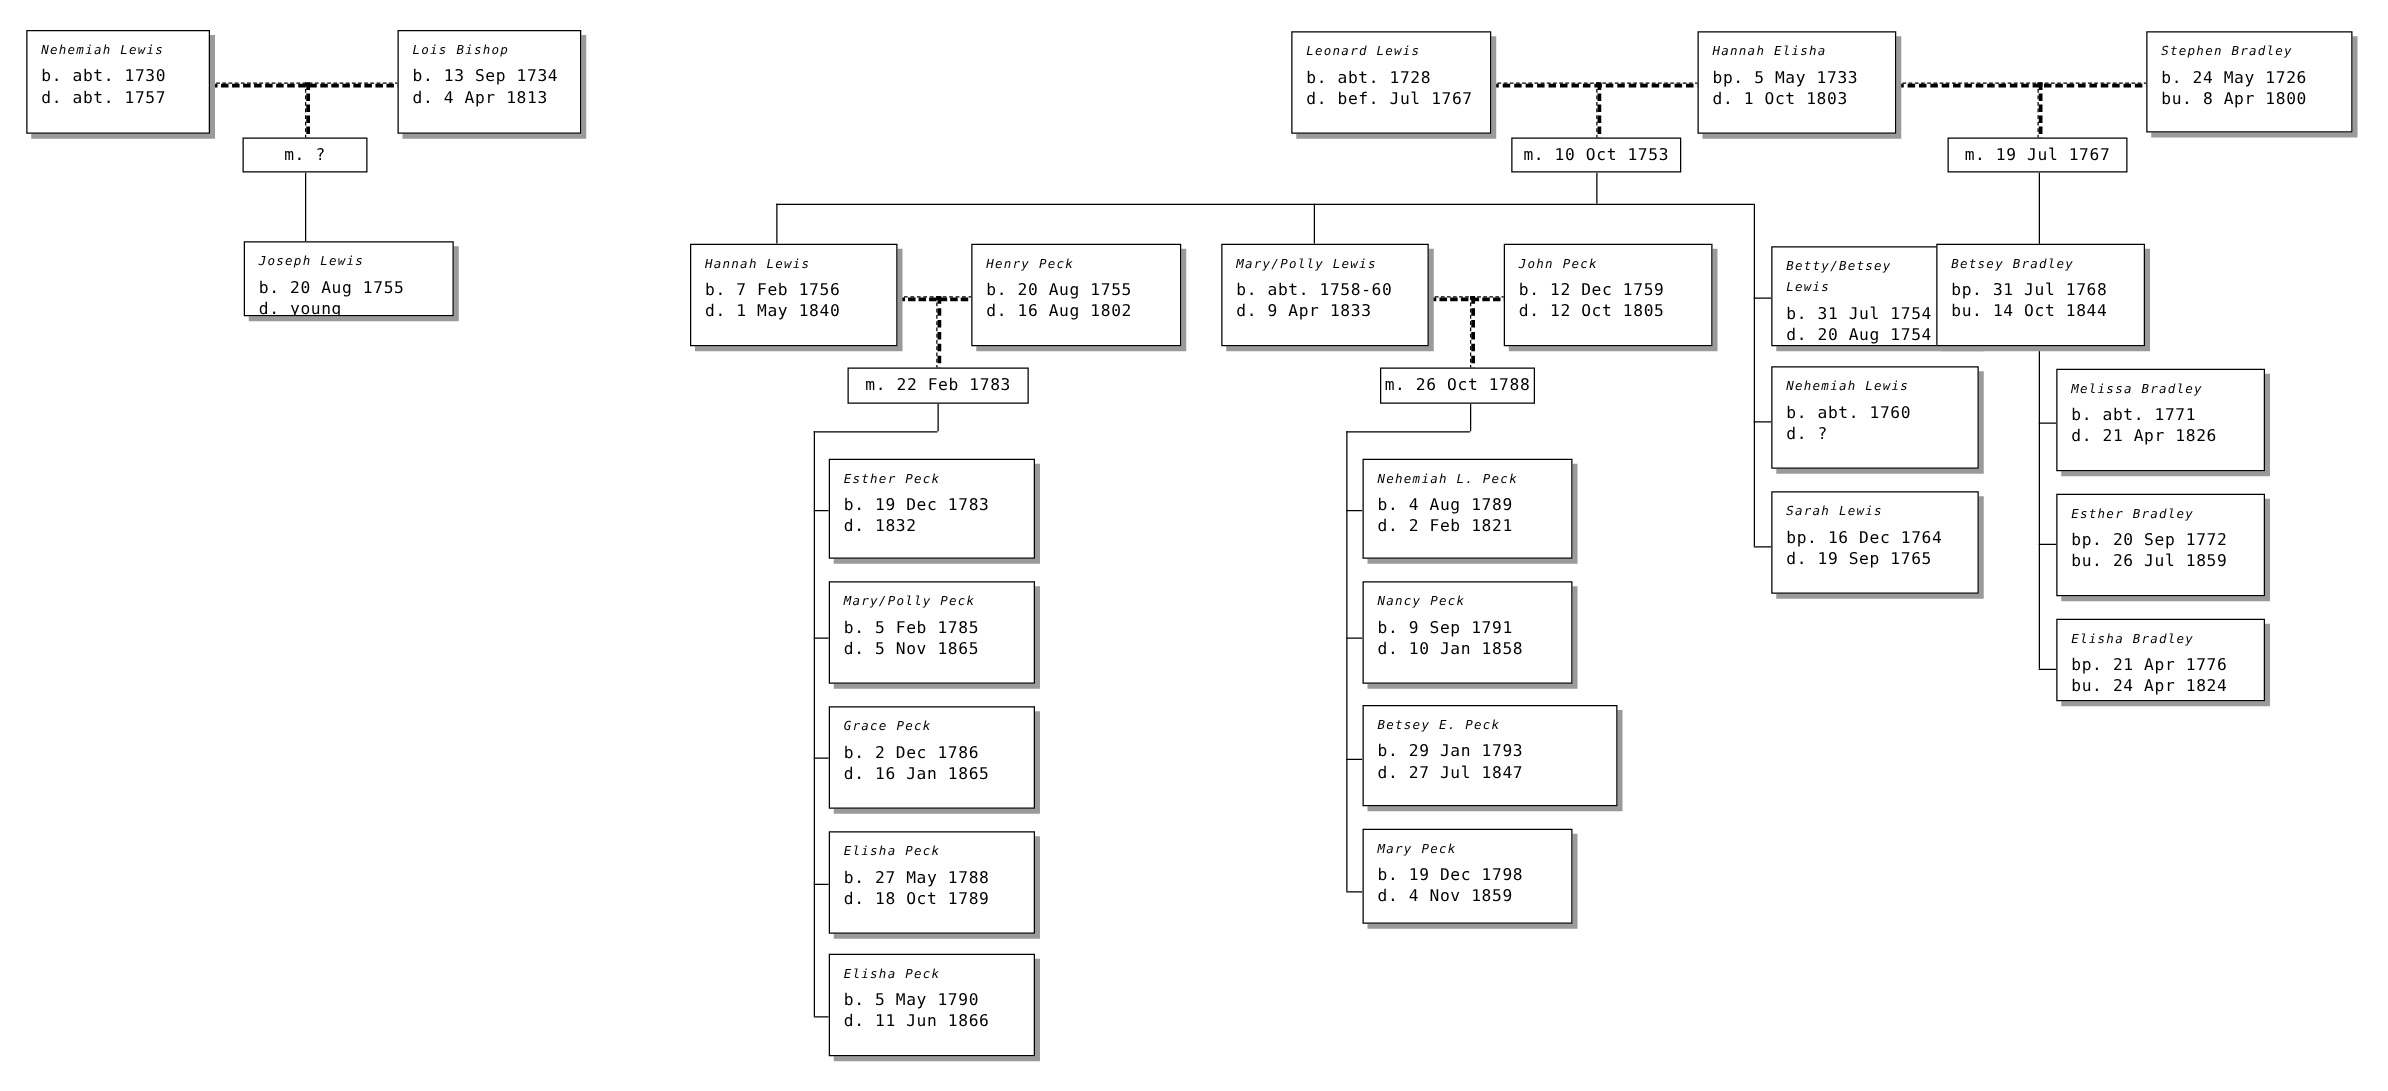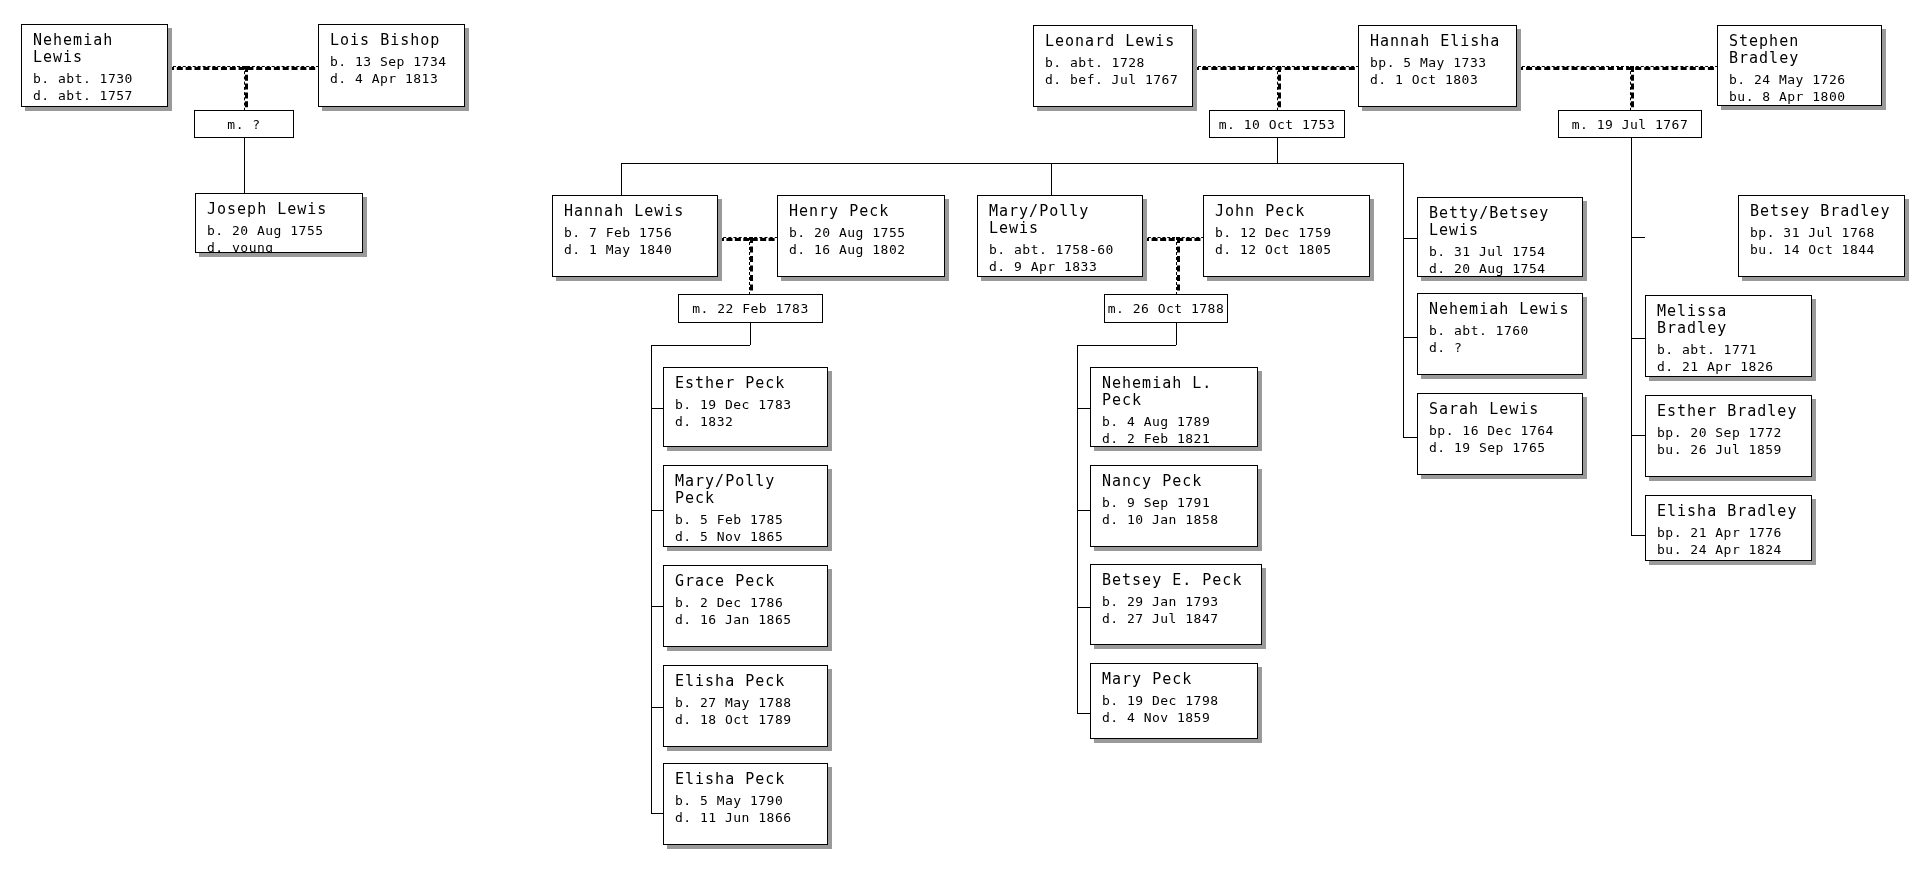--- a/index.html
+++ b/index.html
@@ -1,20 +1,20 @@
 <!DOCTYPE html>
 <html><head>
 <meta charset="utf-8">
 <style>
   html,body{margin:0;padding:0;background:#fff;}
   #stage{position:relative;width:1910px;height:873px;background:#fff;overflow:hidden;
          font-family:"DejaVu Sans Mono","Liberation Mono",monospace;color:#000;}
   .pbox{position:absolute;box-sizing:border-box;background:#fff;border:1px solid #000;
         box-shadow:4px 4px 0 #9a9a9a;padding:7px 11px;overflow:hidden;}
-  .pname{font-size:15px;line-height:17px;margin-bottom:4px;white-space:pre-line;letter-spacing:1px;}
+  .pname{font-size:10px;line-height:17px;margin-bottom:4px;white-space:pre-line;letter-spacing:1px;font-style:italic;}
   .pline{font-size:13px;line-height:17px;letter-spacing:0.5px;}
   .mbox{position:absolute;box-sizing:border-box;background:#fff;border:1px solid #000;
         font-size:13px;display:flex;align-items:center;justify-content:center;letter-spacing:0.5px;}
   .lnh{position:absolute;height:0;border-top:1px solid #000;}
   .lnv{position:absolute;width:0;border-left:1px solid #000;}
   .dot{border-style:dashed;}
 </style>
 </head>
 <body>
 
@@ -136,21 +136,21 @@
   <div class="pbox" style="left:1417px;top:293px;width:166px;height:82px">
     <div class="pname">Nehemiah Lewis</div>
     <div class="pline">b. abt. 1760</div>
     <div class="pline">d. ?</div>
   </div>
   <div class="pbox" style="left:1417px;top:393px;width:166px;height:82px">
     <div class="pname">Sarah Lewis</div>
     <div class="pline">bp. 16 Dec 1764</div>
     <div class="pline">d. 19 Sep 1765</div>
   </div>
-  <div class="pbox" style="left:1738px;top:195px;width:167px;height:82px">
+  <div class="pbox" style="left:1549px;top:195px;width:167px;height:82px">
     <div class="pname">Betsey Bradley</div>
     <div class="pline">bp. 31 Jul 1768</div>
     <div class="pline">bu. 14 Oct 1844</div>
   </div>
   <div class="pbox" style="left:1645px;top:295px;width:167px;height:82px">
     <div class="pname">Melissa Bradley</div>
     <div class="pline">b. abt. 1771</div>
     <div class="pline">d. 21 Apr 1826</div>
   </div>
   <div class="pbox" style="left:1645px;top:395px;width:167px;height:82px">
@@ -191,21 +191,21 @@
   <div class="pbox" style="left:1090px;top:367px;width:168px;height:80px">
     <div class="pname">Nehemiah L. Peck</div>
     <div class="pline">b. 4 Aug 1789</div>
     <div class="pline">d. 2 Feb 1821</div>
   </div>
   <div class="pbox" style="left:1090px;top:465px;width:168px;height:82px">
     <div class="pname">Nancy Peck</div>
     <div class="pline">b. 9 Sep 1791</div>
     <div class="pline">d. 10 Jan 1858</div>
   </div>
-  <div class="pbox" style="left:1090px;top:564px;width:172px;height:81px">
+  <div class="pbox" style="left:1090px;top:564px;width:204px;height:81px">
     <div class="pname">Betsey E. Peck</div>
     <div class="pline">b. 29 Jan 1793</div>
     <div class="pline">d. 27 Jul 1847</div>
   </div>
   <div class="pbox" style="left:1090px;top:663px;width:168px;height:76px">
     <div class="pname">Mary Peck</div>
     <div class="pline">b. 19 Dec 1798</div>
     <div class="pline">d. 4 Nov 1859</div>
   </div>
 

